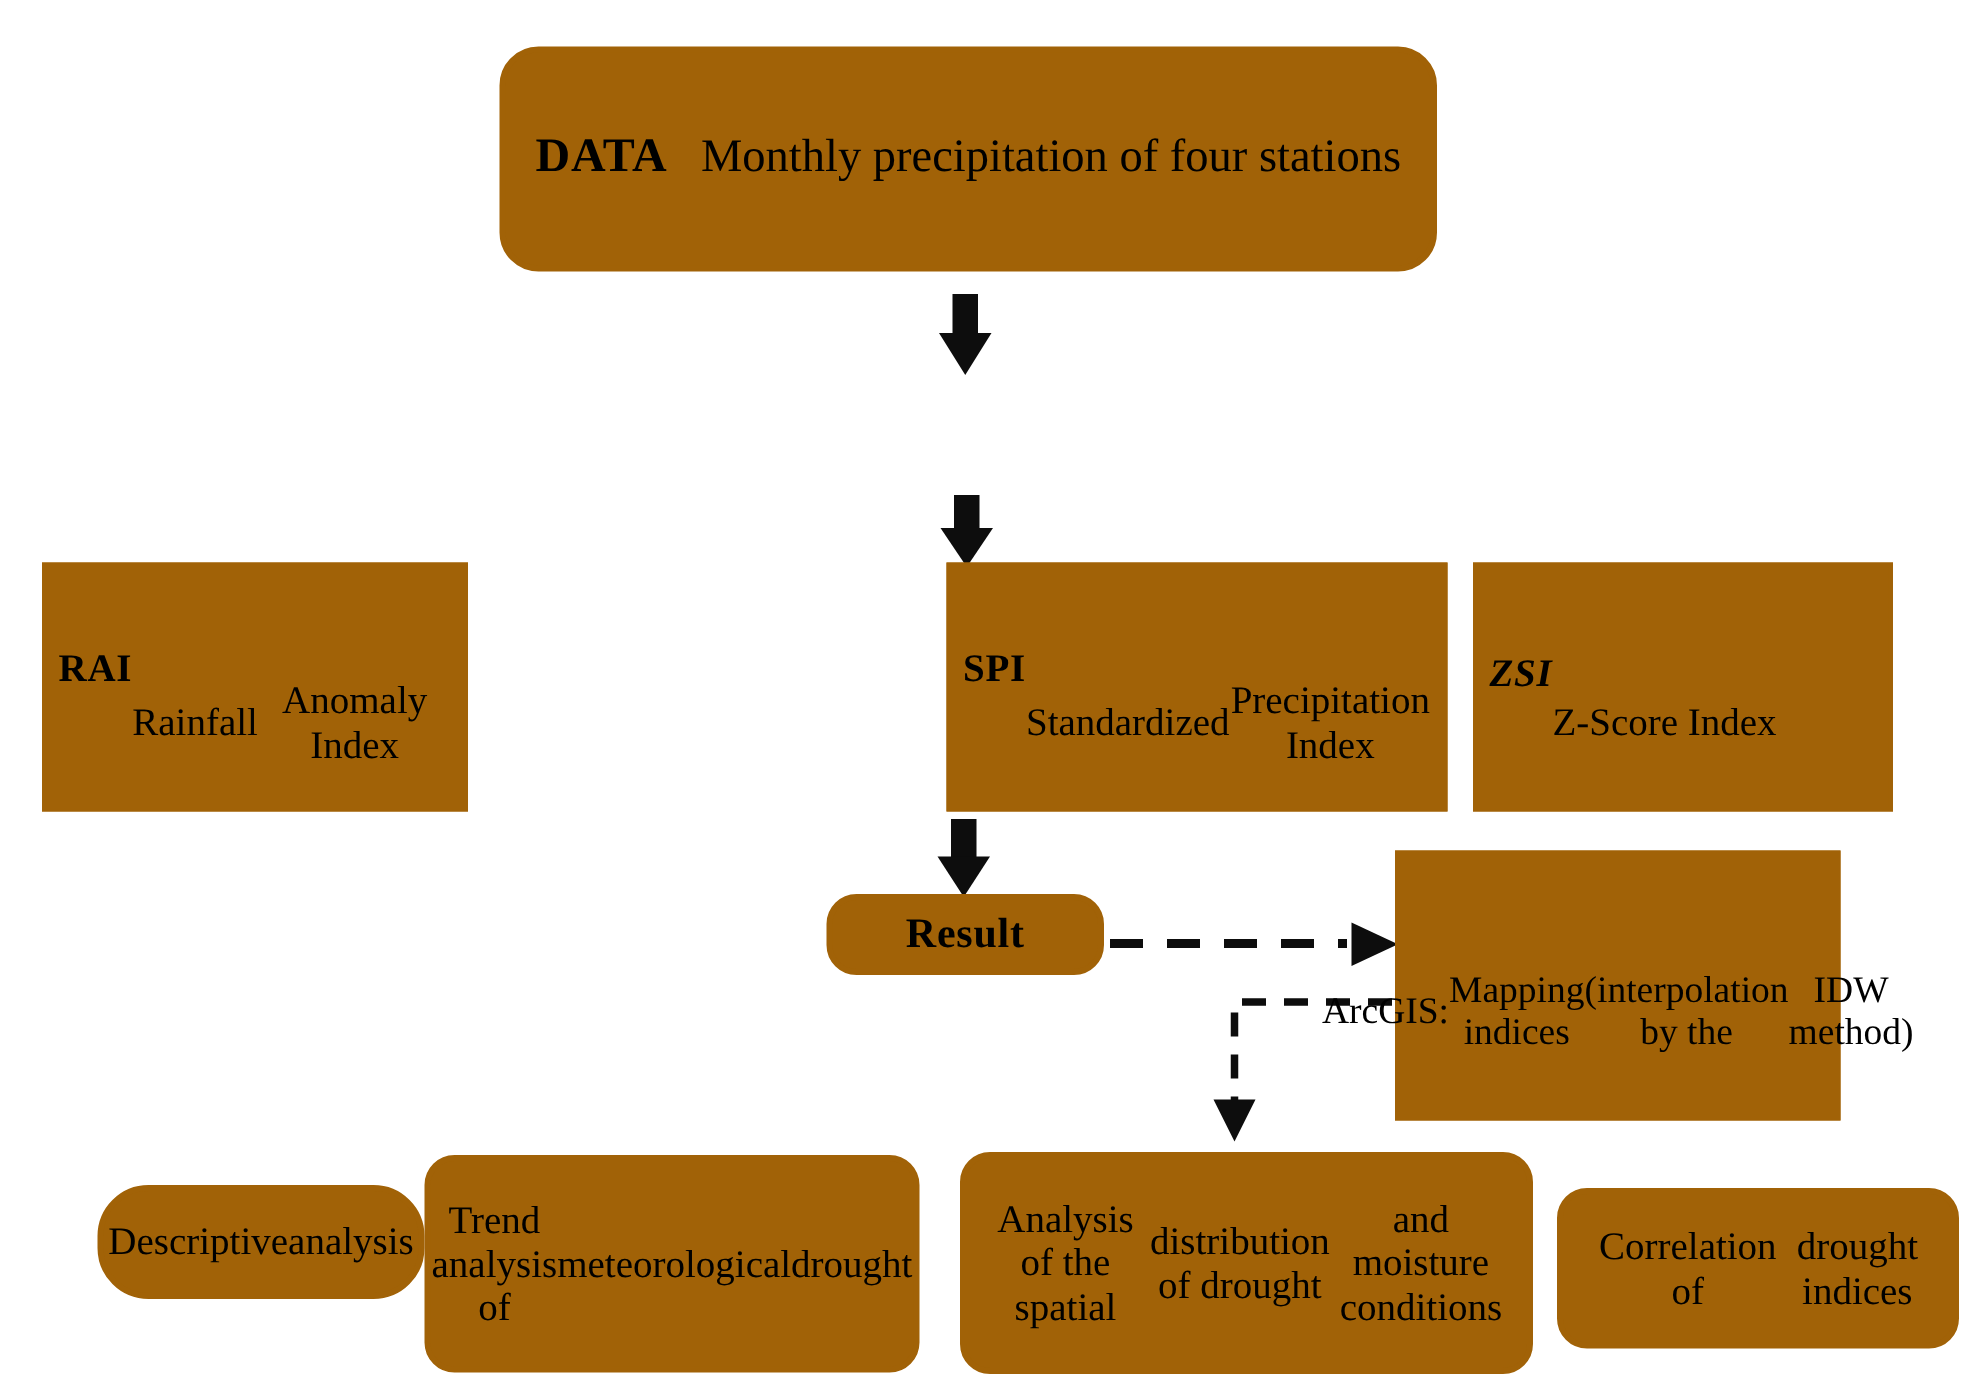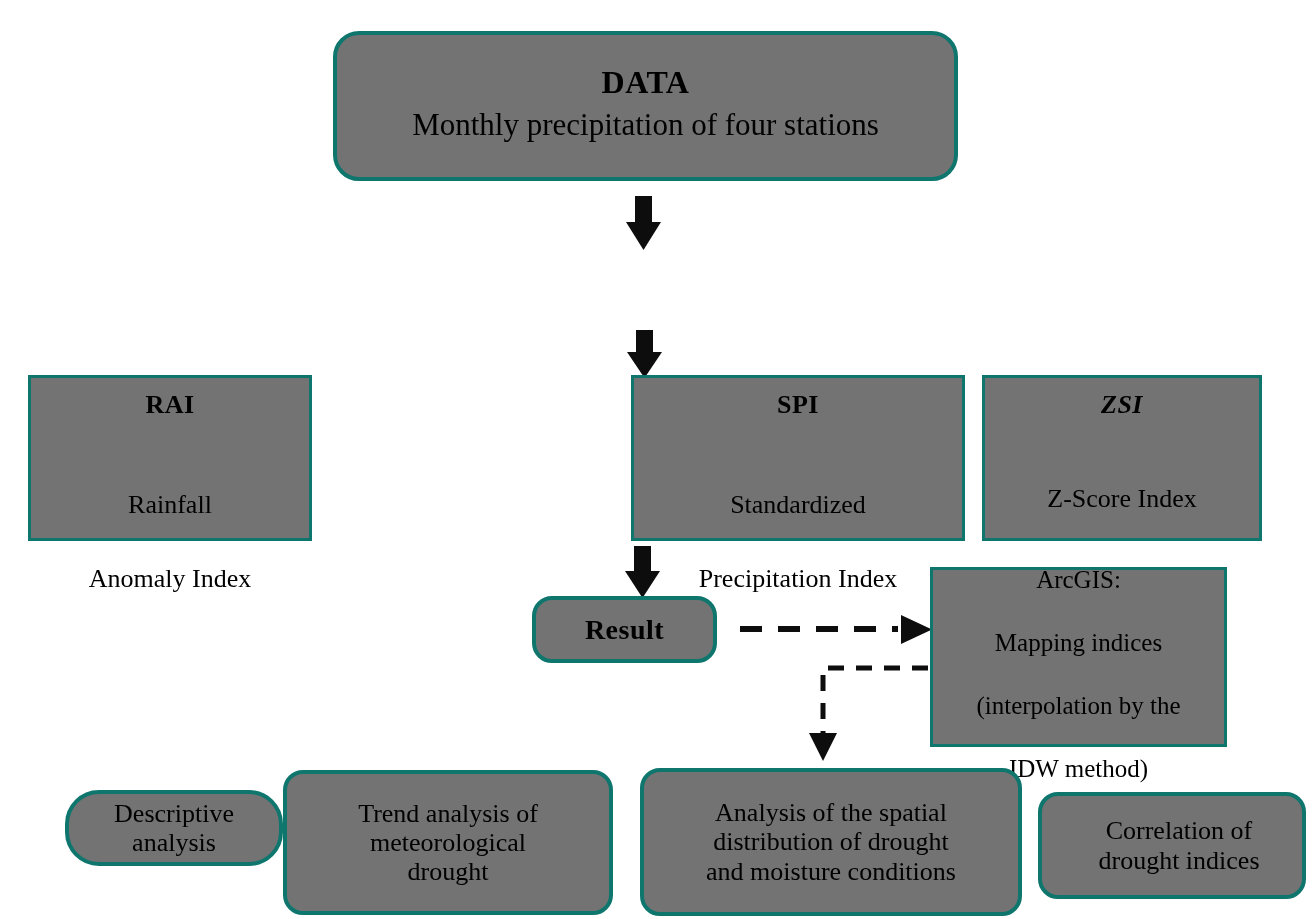--- a/index.html
+++ b/index.html
@@ -15,24 +15,24 @@
   #canvas {
     position: relative;
     width: 1316px;
     height: 919px;
     background: #ffffff;
     overflow: hidden;
   }
   .node {
     position: absolute;
     box-sizing: border-box;
-    background: #737373;
-    border: 3px solid #0f766e;
+    background: #a16207;
+    border: 3px solid #a16207;
     display: flex;
-    flex-direction: column;
+    flex-direction: row;
     align-items: center;
     justify-content: center;
     text-align: center;
     line-height: 1.12;
   }
   .node .ttl {
     font-weight: bold;
     letter-spacing: 0.5px;
   }
   .node .sub {
@@ -69,21 +69,21 @@
   .index-box .ttl { font-size: 26px; margin-bottom: 26px; }
   .index-box .sub { font-size: 26px; margin-top: 45px; }
   #idx-rai { left: 28px;  width: 284px; }
   #idx-pni { left: 331px; width: 284px; }
   #idx-spi { left: 631px; width: 334px; }
   #idx-zsi { left: 982px; width: 280px; }
   #idx-zsi .ttl { margin-bottom: 20px; font-style: italic; }
 
   
   #result-box {
-    left: 532px; top: 596px; width: 185px; height: 67px;
+    left: 551px; top: 596px; width: 185px; height: 54px;
     border-width: 4px;
   }
   #result-box .ttl { font-size: 28px; }
 
   
   #arcgis-box {
     left: 930px; top: 567px; width: 297px; height: 180px;
     border-width: 3px;
     padding: 6px 4px;
   }

